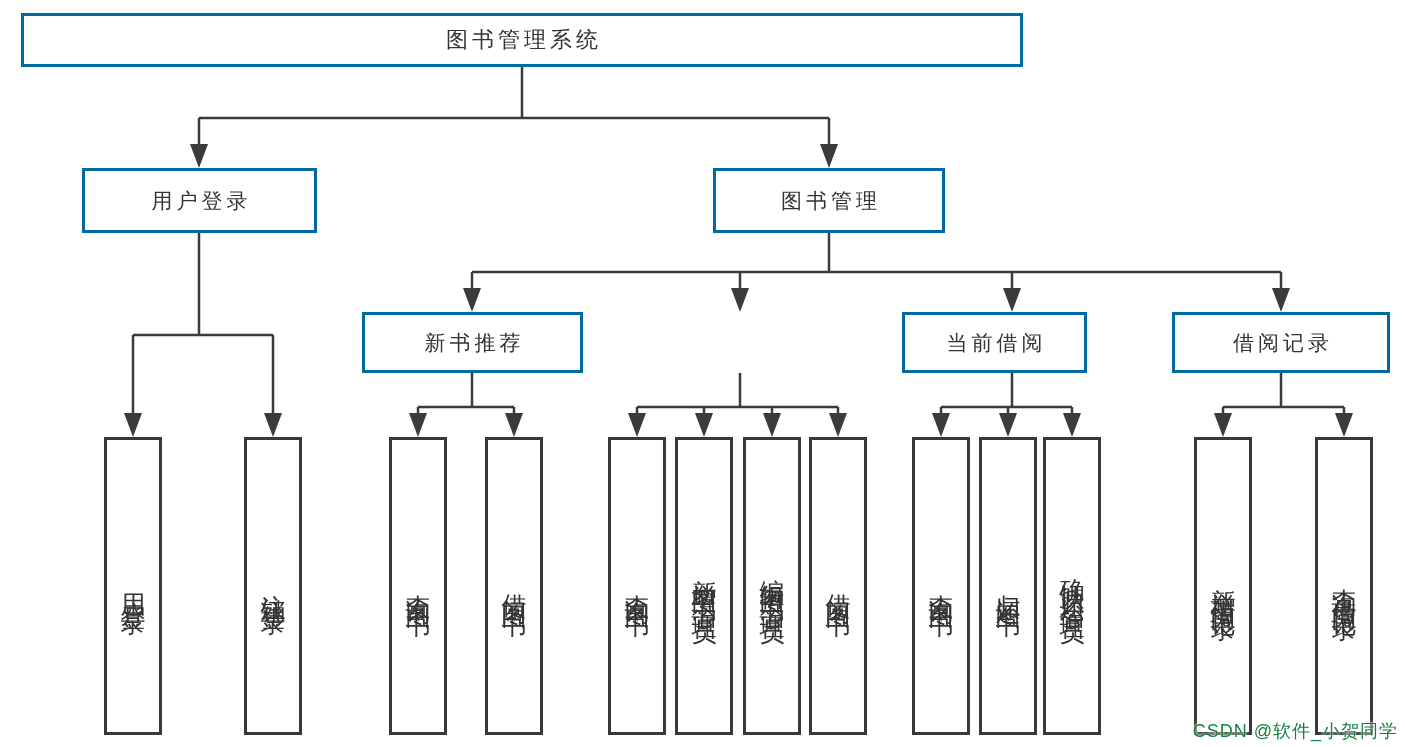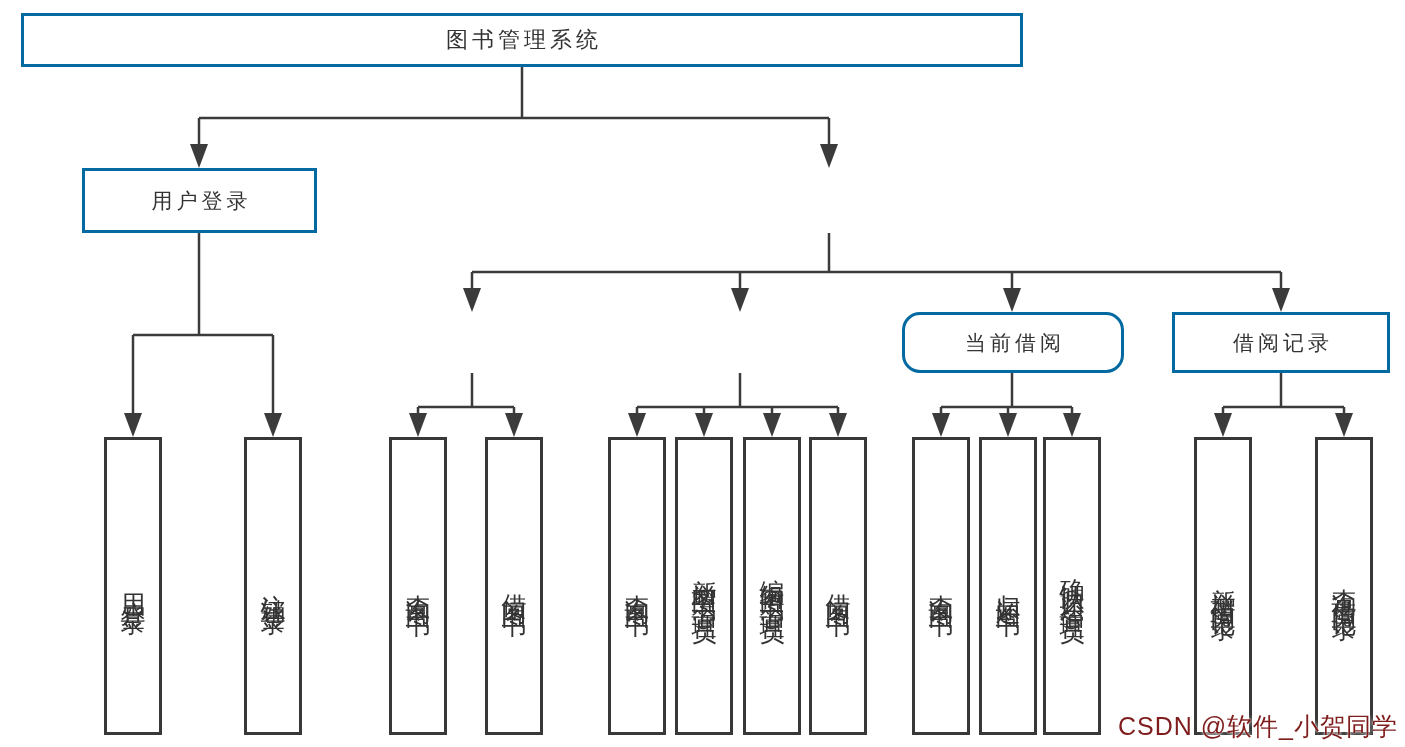--- a/index.html
+++ b/index.html
@@ -51,22 +51,22 @@
     text-orientation: mixed;
     font-size: 25px;
     letter-spacing: 6px;
     line-height: 1;
     color: #333333;
   }
   .watermark {
     position: absolute;
     right: 7px;
     bottom: 4px;
-    font-size: 25px;
-    color: #7f1d1d;
+    font-size: 18px;
+    color: #15803d;
     letter-spacing: 1px;
     text-shadow: 0 0 4px #ffffff, 0 0 2px #ffffff;
     white-space: nowrap;
     z-index: 5;
   }
 </style>
 </head>
 <body>
 
 <div class="canvas">
@@ -147,22 +147,28 @@
     </g>
   </svg>
 
   <div class="hbox root" style="left:21px; top:13px; width:1002px; height:54px;">
     <span>图书管理系统</span>
   </div>
 
   <div class="hbox" style="left:82px; top:168px; width:235px; height:65px;">
     <span>用户登录</span>
   </div>
-
-  <div class="hbox" style="left:902px; top:312px; width:222px; height:61px;border-radius:18px;">
+  <div class="hbox" style="left:713px; top:168px; width:232px; height:65px;">
+    <span>图书管理</span>
+  </div>
+
+  <div class="hbox" style="left:362px; top:312px; width:221px; height:61px;">
+    <span>新书推荐</span>
+  </div>
+  <div class="hbox" style="left:902px; top:312px; width:185px; height:61px;">
     <span>当前借阅</span>
   </div>
   <div class="hbox" style="left:1172px; top:312px; width:218px; height:61px;">
     <span>借阅记录</span>
   </div>
 
   <div class="vbox" style="left:104px;">
     <span class="vtext">用户登录</span>
   </div>
   <div class="vbox" style="left:244px;">

